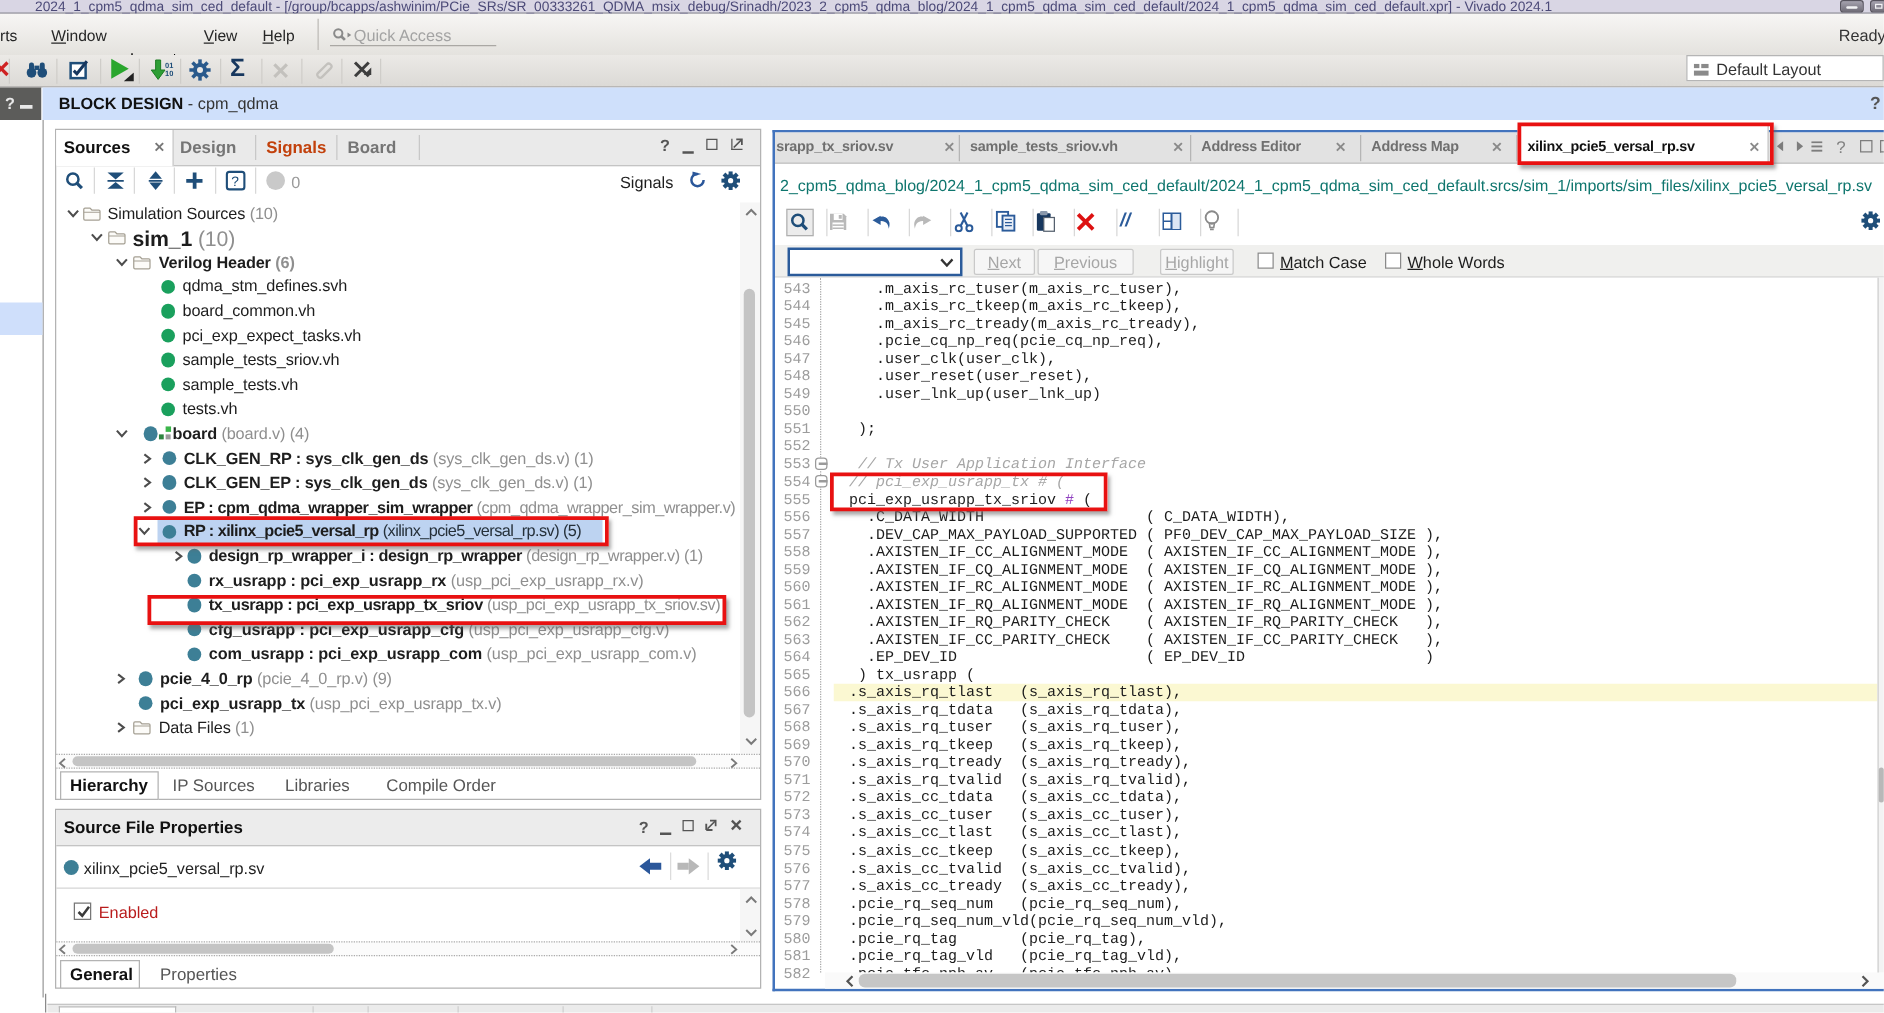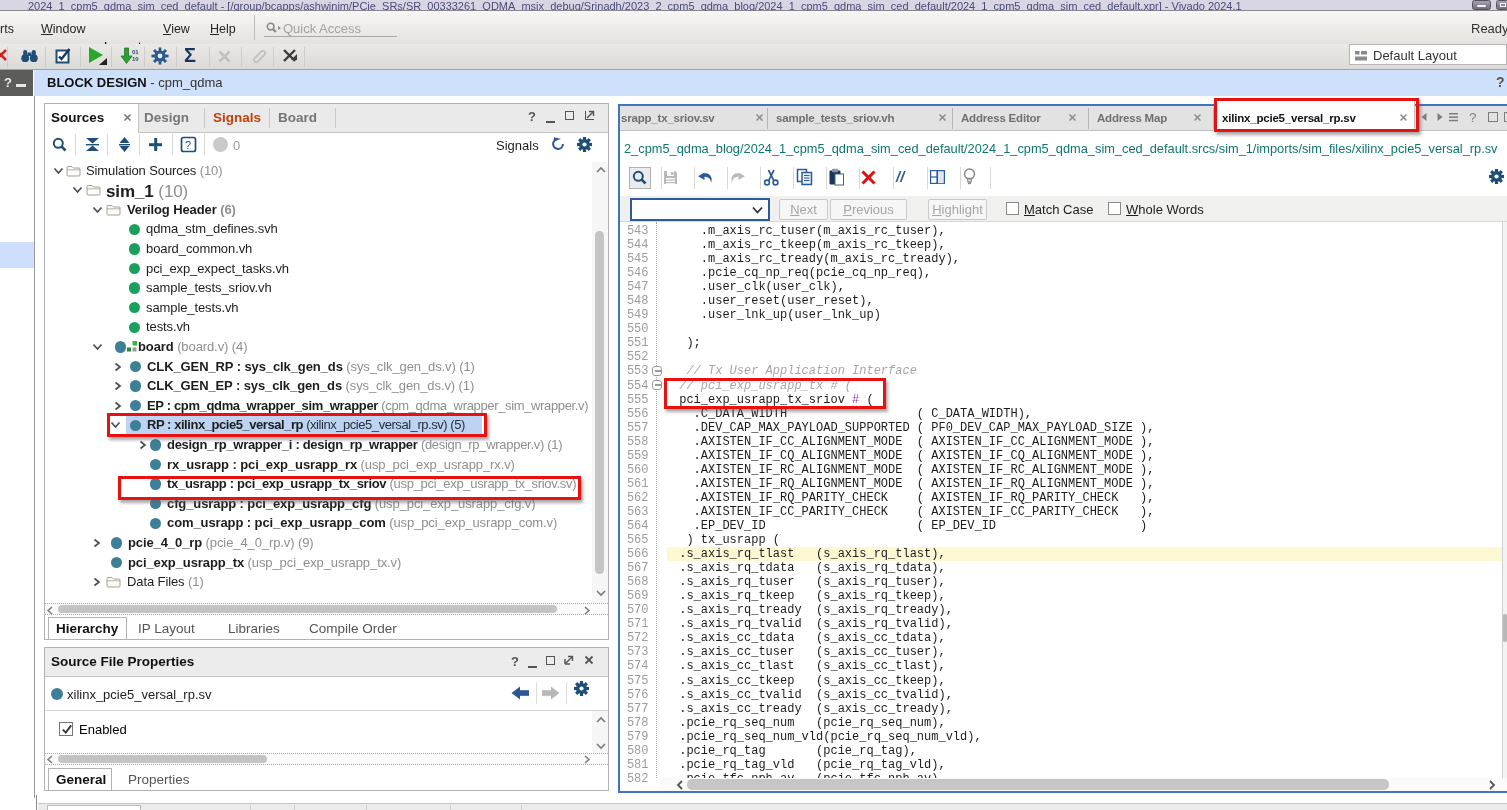--- a/index.html
+++ b/index.html
@@ -282,21 +282,21 @@
 <div class="abs" style="left:45px;top:603px;width:563px;height:12px;border-top:1px dotted #aaa;border-bottom:1px dotted #aaa;background:#fbfbfb"></div>
 <svg style="position:absolute;left:46px;top:606px" width="8" height="9" viewBox="0 0 8 9">
     <polyline points="6,1 2,4.5 6,8" fill="none" stroke="#7a7a7a" stroke-width="1.5"></polyline>
   </svg>
 <svg style="position:absolute;left:583px;top:606px" width="8" height="9" viewBox="0 0 8 9">
     <polyline points="2,1 6,4.5 2,8" fill="none" stroke="#7a7a7a" stroke-width="1.5"></polyline>
   </svg>
 <div class="abs" style="left:58px;top:605px;width:499px;height:8px;background:#c4c4c4;border-radius:4px"></div>
 <div class="abs" style="left:48px;top:617px;width:79px;height:23px;background:#fff;border:1px solid #b3b3b3"></div>
 <div class="abs b" style="left:56px;top:621px;font-size:13.5px;color:#111">Hierarchy</div>
-<div class="abs" style="left:138px;top:621px;font-size:13.5px;color:#555">IP Layout</div>
+<div class="abs" style="left:138px;top:621px;font-size:13.5px;color:#555">IP Sources</div>
 <div class="abs" style="left:228px;top:621px;font-size:13.5px;color:#555">Libraries</div>
 <div class="abs" style="left:309px;top:621px;font-size:13.5px;color:#555">Compile Order</div>
 <div class="abs" style="left:44px;top:647px;width:565px;height:144px;border:1px solid #b3b3b3;background:#fff"></div>
 <div class="abs" style="left:45px;top:648px;width:563px;height:29px;background:#ececec;border-bottom:1px solid #c4c4c4"></div>
 <div class="abs b" style="left:51px;top:654px;font-size:13.5px;color:#111">Source File Properties</div>
 <div class="abs b" style="left:511px;top:654px;font-size:13px;color:#555">?</div>
 <div class="abs" style="left:528px;top:666px;width:9px;height:2px;background:#555"></div>
 <div class="abs" style="left:546px;top:656px;width:9px;height:9px;border:1.5px solid #555"></div>
 <svg style="position:absolute;left:564px;top:655px" width="10" height="10" viewBox="0 0 10 10">
     <path d="M1 9 L1 4 M1 9 L6 9" stroke="#555" stroke-width="1.5" fill="none"></path>
@@ -329,21 +329,21 @@
     <rect x="5.9" y="0" width="3.2" height="3.3" fill="#1f4e79" transform="rotate(270 7.5 7.5)"></rect>
     <rect x="5.9" y="0" width="3.2" height="3.3" fill="#1f4e79" transform="rotate(315 7.5 7.5)"></rect>
     <circle cx="7.5" cy="7.5" r="5.3999999999999995" fill="#1f4e79"></circle>
     <circle cx="7.5" cy="7.5" r="2.1" fill="#fff"></circle>
   </svg>
 <div class="abs" style="left:45px;top:710px;width:563px;height:1px;background:#d5d5d5"></div>
 <div class="abs" style="left:59px;top:722px;width:14px;height:14px;border:1px solid #777;background:#fff"></div>
 <svg style="position:absolute;left:61px;top:723px" width="12" height="12" viewBox="0 0 12 12">
     <polyline points="1.7999999999999998,6.6000000000000005 4.800000000000001,9.600000000000001 10.2,2.4000000000000004" fill="none" stroke="#3a3a3a" stroke-width="2.0"></polyline>
   </svg>
-<div class="abs" style="left:79px;top:722px;font-size:13px;color:#000000">Enabled</div>
+<div class="abs" style="left:79px;top:722px;font-size:13px;color:#b91c1c">Enabled</div>
 <div class="abs" style="left:592px;top:711px;width:16px;height:43px;background:#f6f6f6"></div>
 <svg style="position:absolute;left:596px;top:716px" width="10" height="8" viewBox="0 0 10 8">
     <polyline points="1,6 5,2 9,6" fill="none" stroke="#7a7a7a" stroke-width="1.6"></polyline>
   </svg>
 <svg style="position:absolute;left:596px;top:742px" width="10" height="8" viewBox="0 0 10 8">
     <polyline points="1,2 5,6 9,2" fill="none" stroke="#7a7a7a" stroke-width="1.6"></polyline>
   </svg>
 <div class="abs" style="left:45px;top:753px;width:563px;height:12px;border-top:1px dotted #aaa;border-bottom:1px dotted #aaa;background:#fbfbfb"></div>
 <svg style="position:absolute;left:46px;top:755px" width="8" height="9" viewBox="0 0 8 9">
     <polyline points="6,1 2,4.5 6,8" fill="none" stroke="#7a7a7a" stroke-width="1.5"></polyline>

